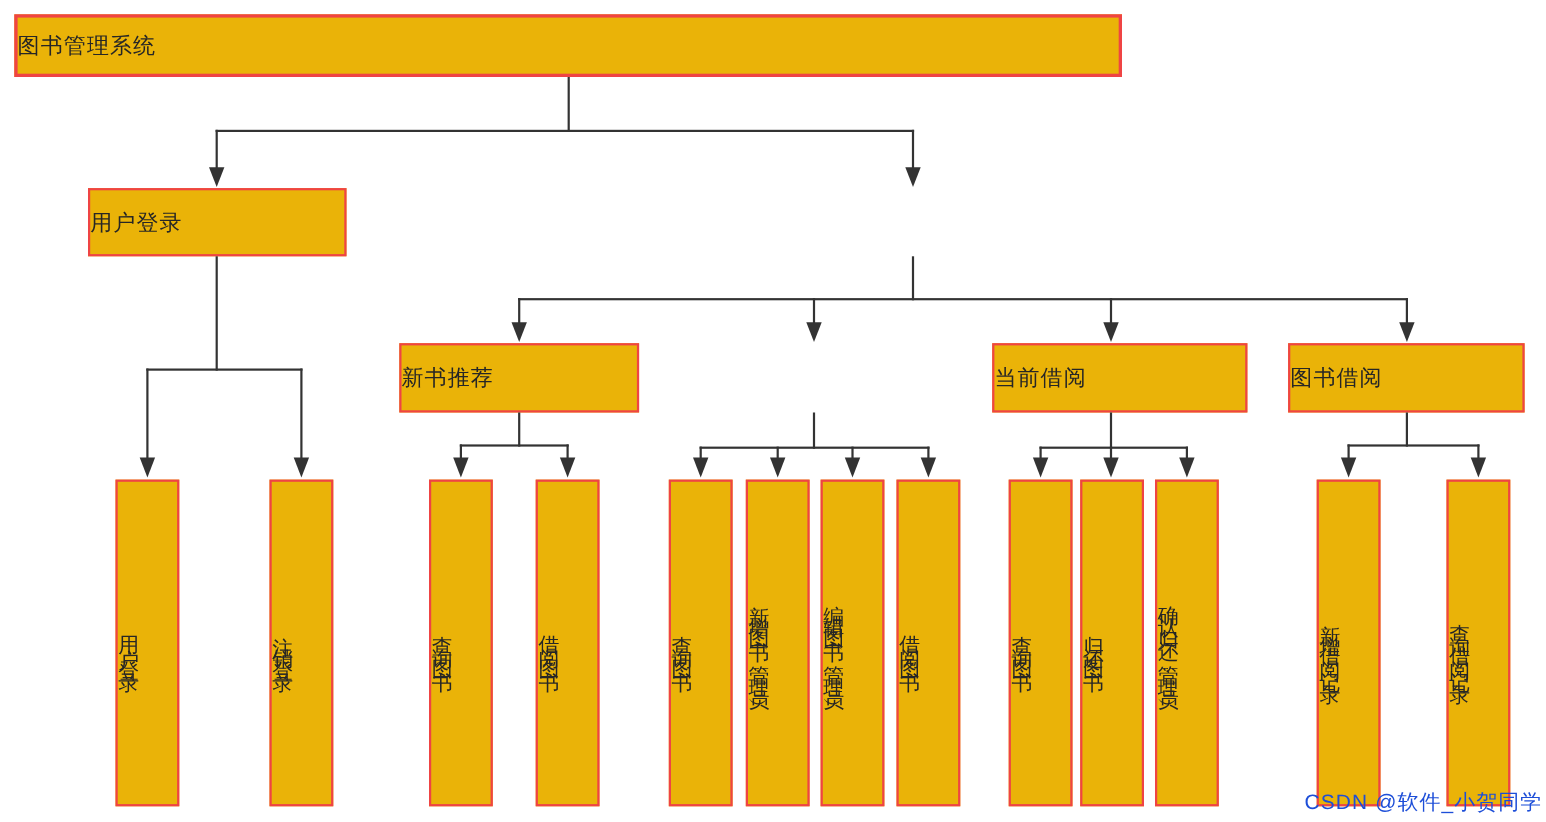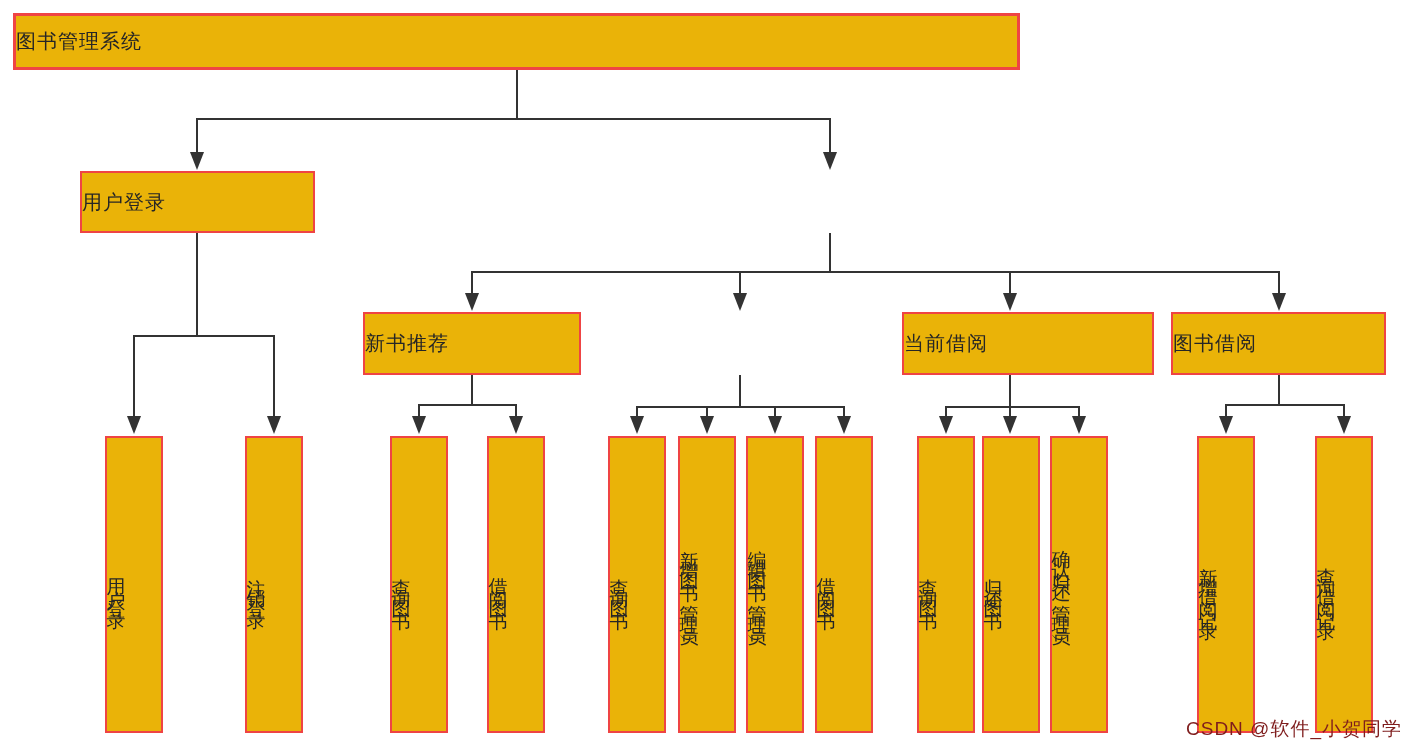--- a/index.html
+++ b/index.html
@@ -20,21 +20,21 @@
     font-size:19px;color:#262626;letter-spacing:11px;line-height:1;
   }
   .vl{position:absolute;width:2px;background:#333333;}
   .hl{position:absolute;height:2px;background:#333333;}
   .ar{
     position:absolute;width:0;height:0;
     border-left:7px solid transparent;border-right:7px solid transparent;
     border-top:18px solid #333333;
   }
   .watermark{
-    position:absolute;left:1186px;top:716px;font-size:19px;color:#7f1d1d;
+    position:absolute;left:1186px;top:716px;font-size:19px;color:#1d4ed8;
     letter-spacing:1px;white-space:nowrap;
   }
 </style>
 </head>
 <body>
 
 <div id="canvas">
 
   <div class="node root" style="left:13px;top:13px;width:1007px;height:57px">
     <span class="h-label">图书管理系统</span>
@@ -65,21 +65,21 @@
   <div class="vl" style="left:739px;top:271px;height:24px"></div>
   <div class="ar" style="left:733px;top:293px"></div>
   <div class="vl" style="left:1009px;top:271px;height:24px"></div>
   <div class="ar" style="left:1003px;top:293px"></div>
   <div class="vl" style="left:1278px;top:271px;height:24px"></div>
   <div class="ar" style="left:1272px;top:293px"></div>
 
   <div class="node" style="left:363px;top:312px;width:218px;height:63px">
     <span class="h-label">新书推荐</span>
   </div>
-  <div class="node" style="left:902px;top:312px;width:252px;height:63px">
+  <div class="node" style="left:902px;top:312px;width:232px;height:63px">
     <span class="h-label">当前借阅</span>
   </div>
   <div class="node" style="left:1171px;top:312px;width:215px;height:63px">
     <span class="h-label">图书借阅</span>
   </div>
 
   <div class="vl" style="left:471px;top:375px;height:31px"></div>
   <div class="hl" style="left:418px;top:404px;width:99px"></div>
   <div class="vl" style="left:418px;top:404px;height:14px"></div>
   <div class="ar" style="left:412px;top:416px"></div>

